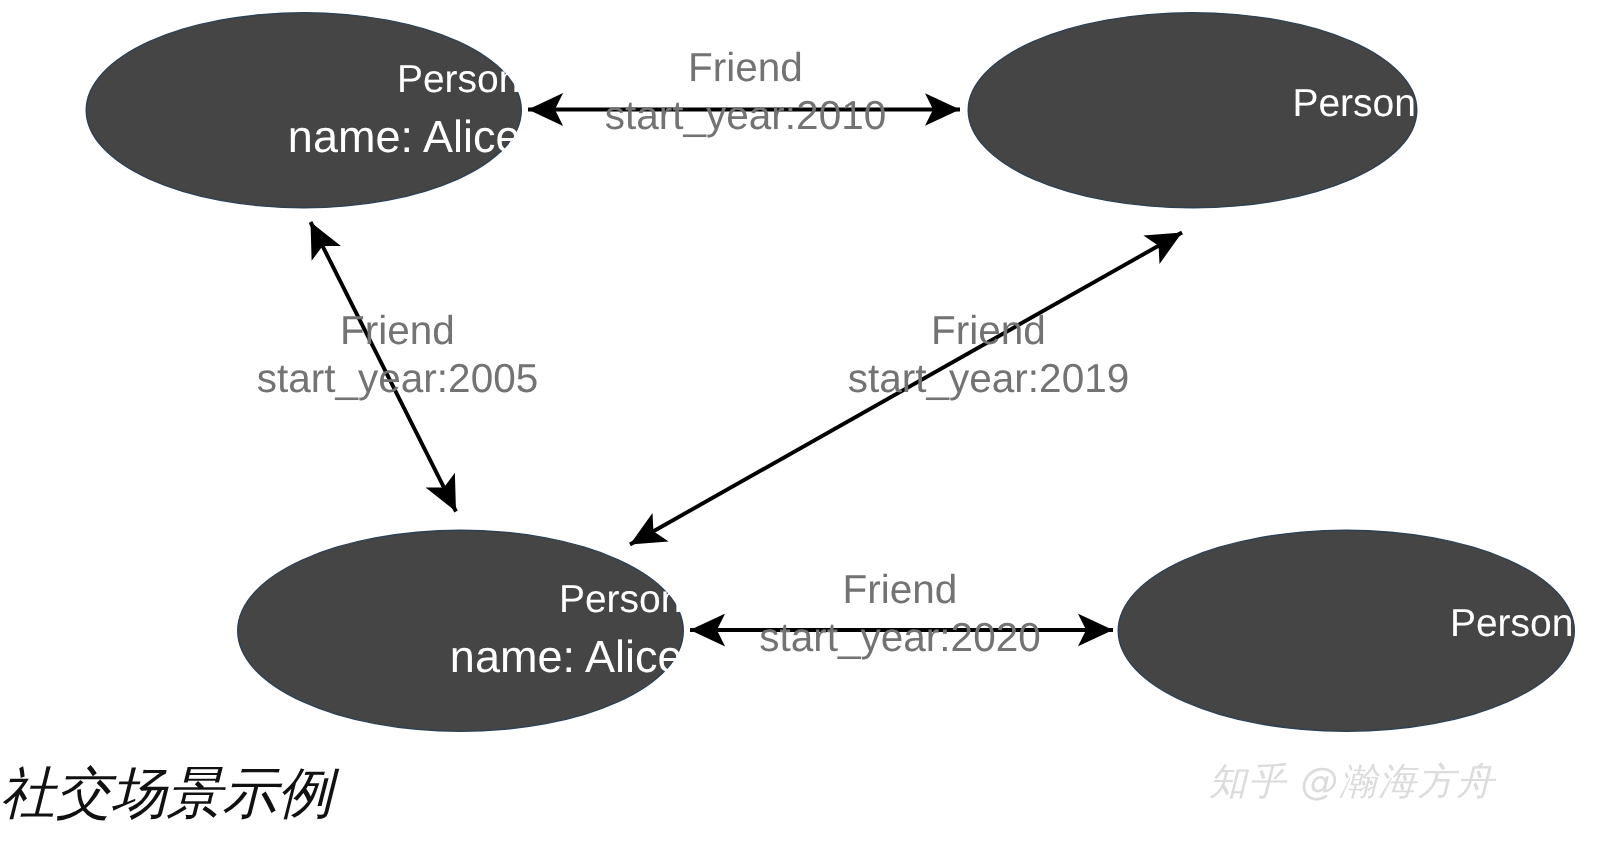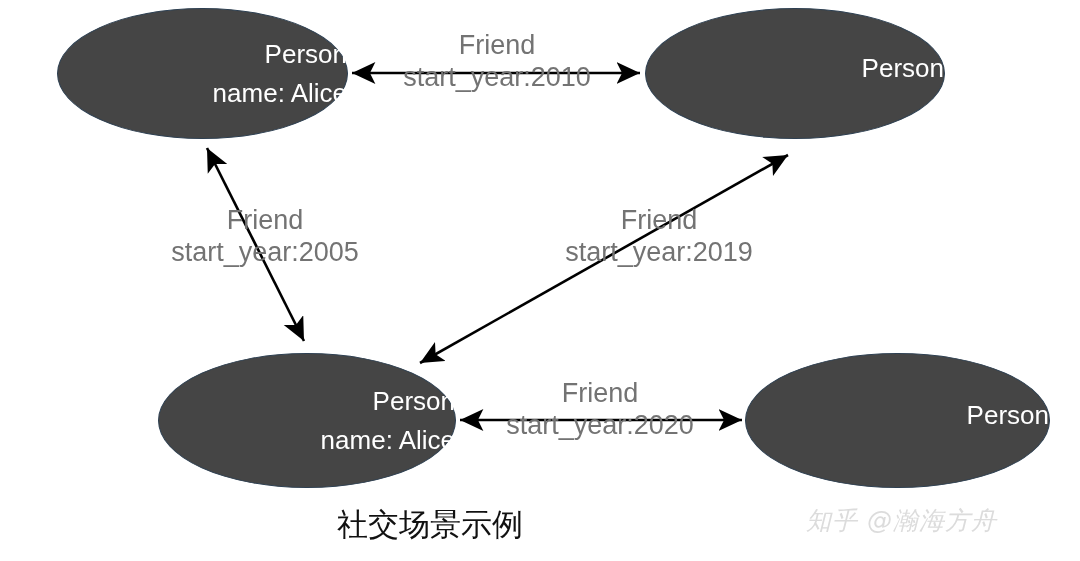--- a/index.html
+++ b/index.html
@@ -36,43 +36,43 @@
     box-sizing: border-box;
     color: #ffffff;
     text-align: center;
     line-height: 1.08;
   }
   .node .node-type {
     font-size: 26px;
     margin-bottom: 10px;
   }
   .node .node-prop {
-    font-size: 26px;
+    font-size: 30px;
   }
   .edge-label {
     position: absolute;
     color: #737373;
     font-size: 27px;
     line-height: 1.18;
     white-space: nowrap;
     text-align: center;
   }
   .edge-label .lbl-line2 {
     display: block;
   }
   #caption {
     position: absolute;
     left: 0;
     top: 504px;
     width: 860px;
-    text-align: center;
-    font-size: 31px;
+    font-size: 37px;
     color: #111111;
     font-family: "DejaVu Sans", sans-serif;
     white-space: nowrap;
+    font-style: italic;
   }
   #watermark {
     position: absolute;
     left: 806px;
     top: 504px;
     font-size: 25px;
     color: #dcdcdc;
     font-family: "DejaVu Sans", sans-serif;
     white-space: nowrap;
     letter-spacing: 1px;

